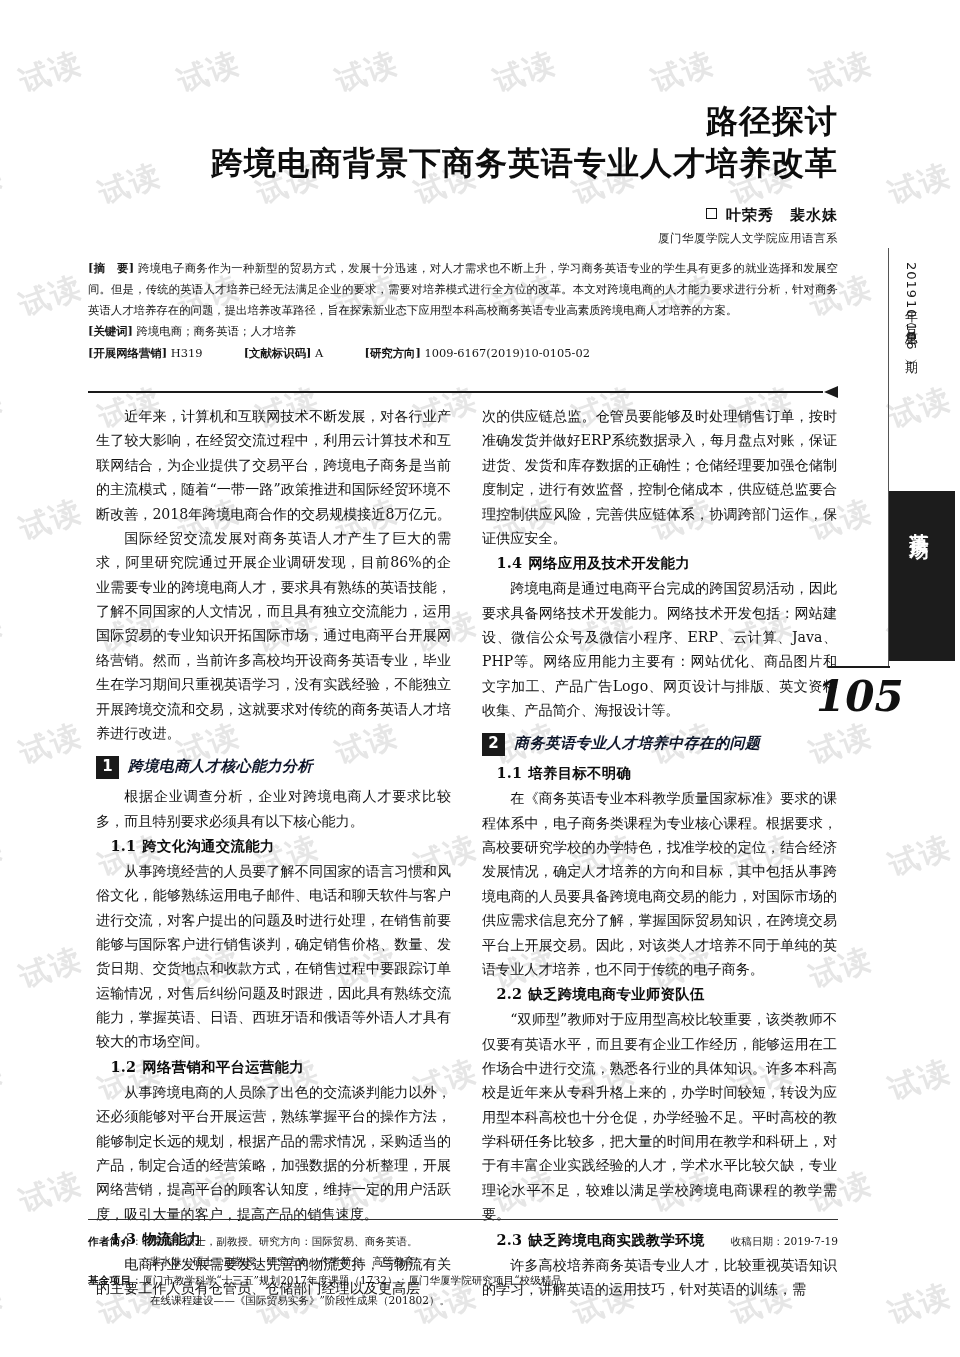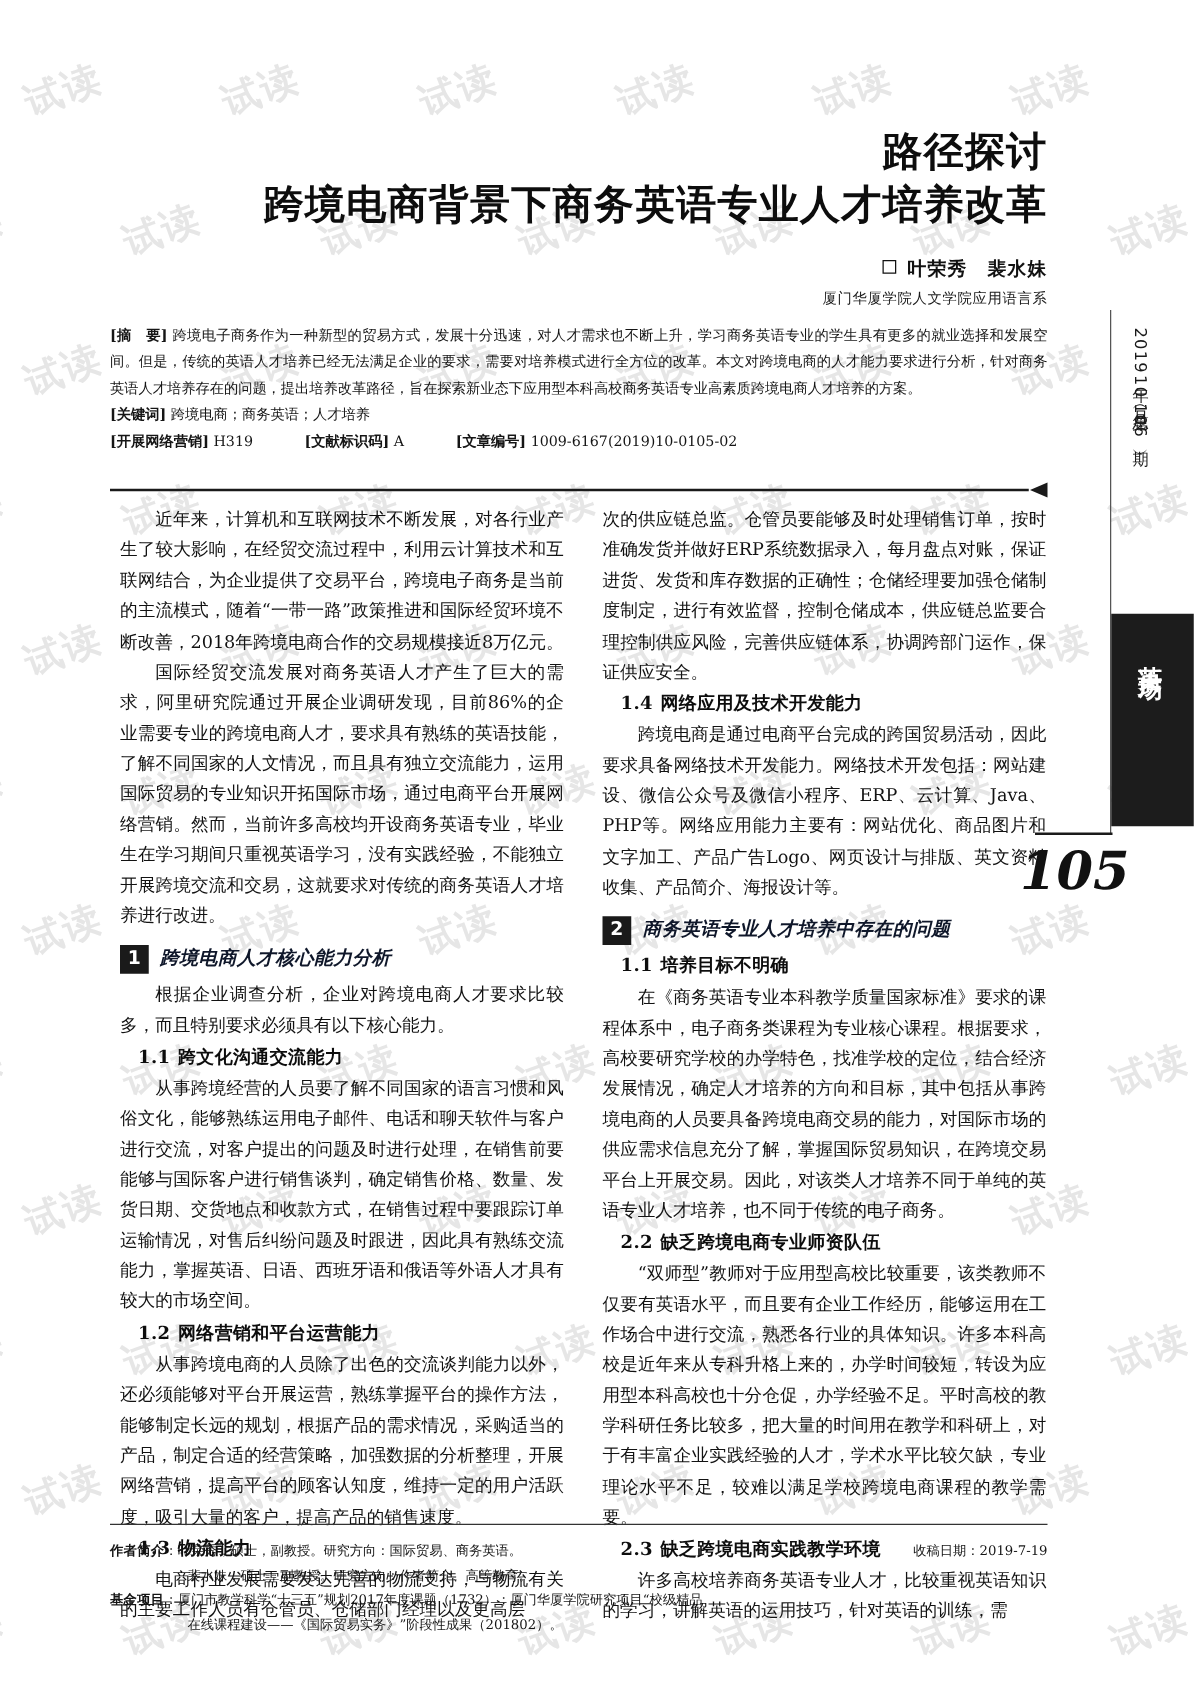--- a/index.html
+++ b/index.html
@@ -369,21 +369,21 @@
       <span class="lbl">[关键词]</span>
       <span>跨境电商；商务英语；人才培养</span>
     </div>
     <div class="meta-row">
       <span class="lbl">[开展网络营销]</span>
       <span>H319</span>
       <span class="meta-gap"></span>
       <span class="lbl">[文献标识码]</span>
       <span>A</span>
       <span class="meta-gap"></span>
-      <span class="lbl">[文章编号]</span>
+      <span class="lbl">[研究方向]</span>
       <span>1009-6167(2019)10-0105-02</span>
     </div>
   </div>
 
   <div id="divider">
     <div class="bar"></div>
     <div class="tri"></div>
   </div>
 
   <div class="col" id="col-left">

